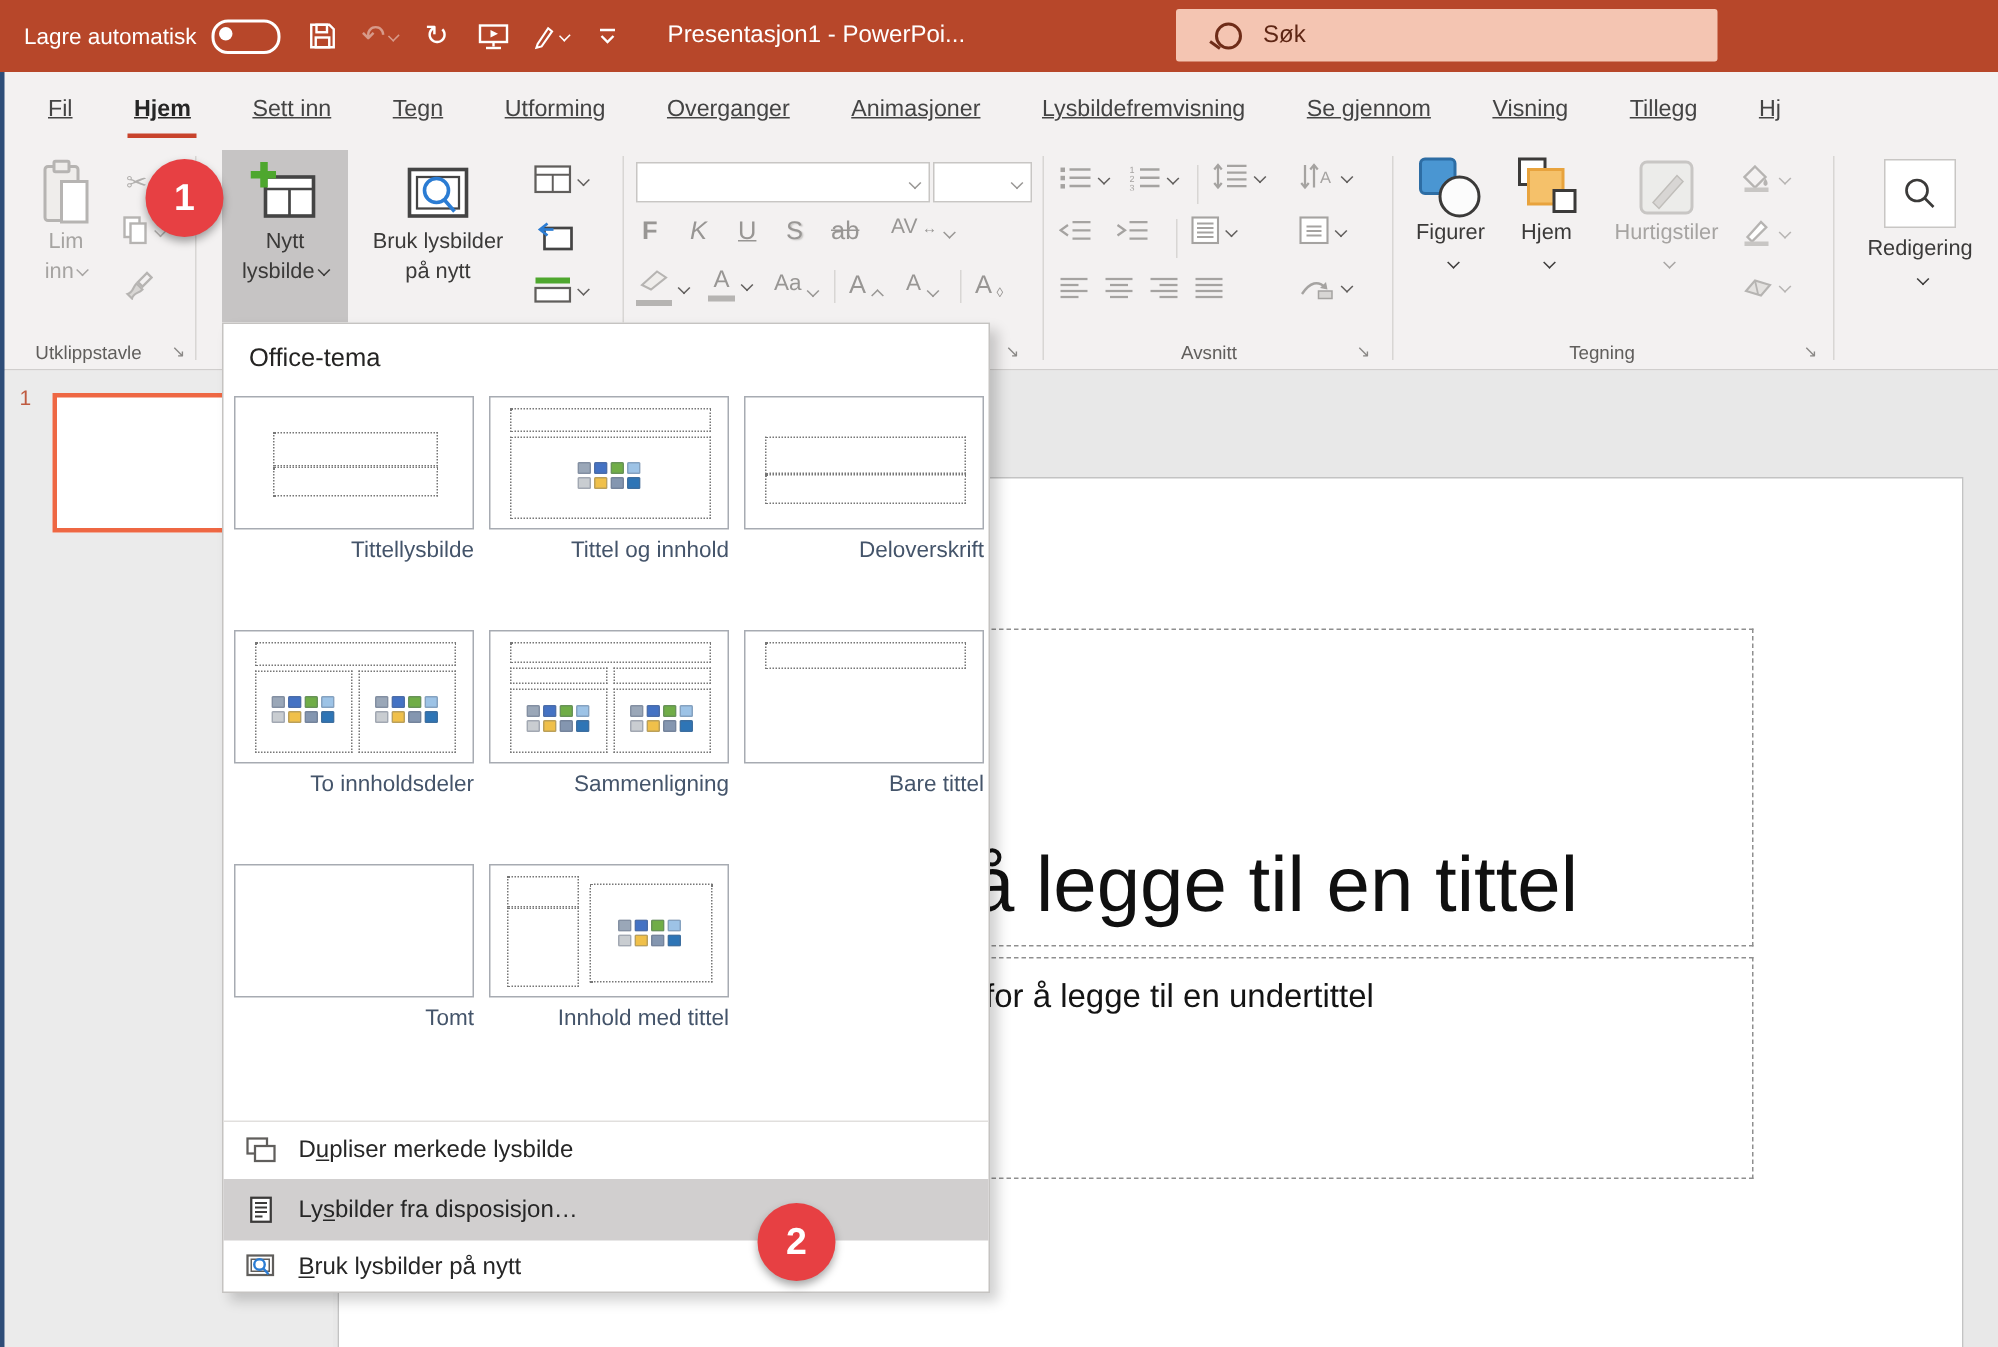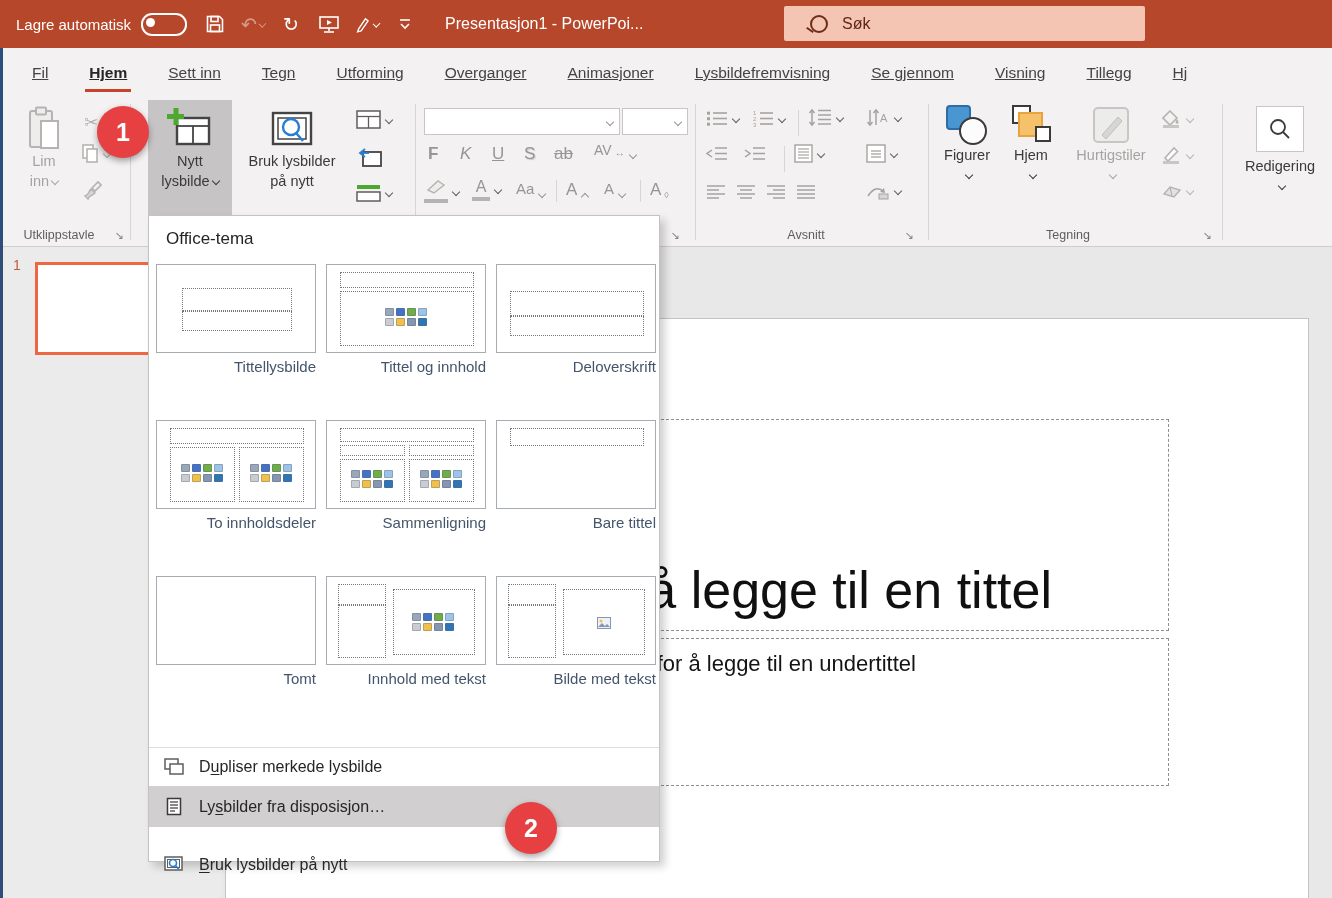--- a/index.html
+++ b/index.html
@@ -619,36 +619,23 @@
               <span style="background: rgb(154, 167, 184); border: 1px solid rgba(90, 100, 120, 0.35);"></span>
               <span style="background: rgb(68, 114, 196); border: 1px solid rgba(90, 100, 120, 0.35);"></span>
               <span style="background: rgb(112, 173, 71); border: 1px solid rgba(90, 100, 120, 0.35);"></span>
               <span style="background: rgb(157, 195, 230); border: 1px solid rgba(90, 100, 120, 0.35);"></span>
               <span style="background: rgb(201, 205, 209); border: 1px solid rgba(90, 100, 120, 0.35);"></span>
               <span style="background: rgb(240, 192, 74); border: 1px solid rgba(90, 100, 120, 0.35);"></span>
               <span style="background: rgb(132, 150, 176); border: 1px solid rgba(90, 100, 120, 0.35);"></span>
               <span style="background: rgb(46, 117, 182); border: 1px solid rgba(90, 100, 120, 0.35);"></span>
             </span>
         </div>
-        <span class="gal-label">Innhold med tekst</span>
-      </div>
-
-      <div class="gal-item">
-        <div class="gal-thumb">
-          <span class="dash" style="left:11px;top:7px;width:48px;height:21px;"></span>
-          <span class="dash" style="left:11px;top:28px;width:48px;height:53px;"></span>
-          <span class="dash" style="left:66px;top:12px;width:82px;height:66px;"></span>
-          <svg style="position:absolute;left:100px;top:40px;" width="14" height="12" viewBox="0 0 14 12">
-              <rect x="0.5" y="0.5" width="13" height="11" fill="#eef2f8" stroke="#8496b0"></rect>
-              <circle cx="4" cy="4" r="1.5" fill="#f0c04a"></circle>
-              <path d="M1 10 l4-4 3 3 2-2 3 3z" fill="#8496b0"></path>
-            </svg>
-        </div>
-        <span class="gal-label">Bilde med tekst</span>
-      </div>
+        <span class="gal-label">Innhold med tittel</span>
+      </div>
+
     </div>
 
     <div class="menu-cmds">
       <div class="cmd">
         <span class="cic">
           <svg width="20" height="18" viewBox="0 0 20 18">
               <rect x="1" y="1" width="13" height="10" fill="#fff" stroke="#605e5c" stroke-width="1.5"></rect>
               <rect x="6" y="6" width="13" height="10" fill="#fff" stroke="#605e5c" stroke-width="1.5"></rect>
             </svg>
         </span>
@@ -661,21 +648,21 @@
               <g stroke="#3b3a39" stroke-width="1.2">
                 <line x1="4" y1="5" x2="12" y2="5"></line>
                 <line x1="4" y1="8" x2="12" y2="8"></line>
                 <line x1="4" y1="11" x2="12" y2="11"></line>
                 <line x1="4" y1="14" x2="9" y2="14"></line>
               </g>
             </svg>
         </span>
         <span><span>Ly</span><u>s</u><span>bilder fra disposisjon…</span></span>
       </div>
-      <div class="cmd" style="height:36px;margin-top:20px;">
+      <div class="cmd" style="height:36px;">
         <span class="cic">
           <svg width="21" height="18" viewBox="0 0 21 18">
               <rect x="1" y="1" width="17" height="13" fill="#fff" stroke="#605e5c" stroke-width="1.5"></rect>
               <rect x="3.5" y="3.5" width="12" height="8" fill="none" stroke="#605e5c" stroke-width="1"></rect>
               <circle cx="9" cy="7" r="3.5" fill="none" stroke="#2b7cd3" stroke-width="1.6"></circle>
               <line x1="11.5" y1="9.5" x2="15" y2="13.5" stroke="#2b7cd3" stroke-width="1.6"></line>
             </svg>
         </span>
         <span><span></span><u>B</u><span>ruk lysbilder på nytt</span></span>
       </div>

